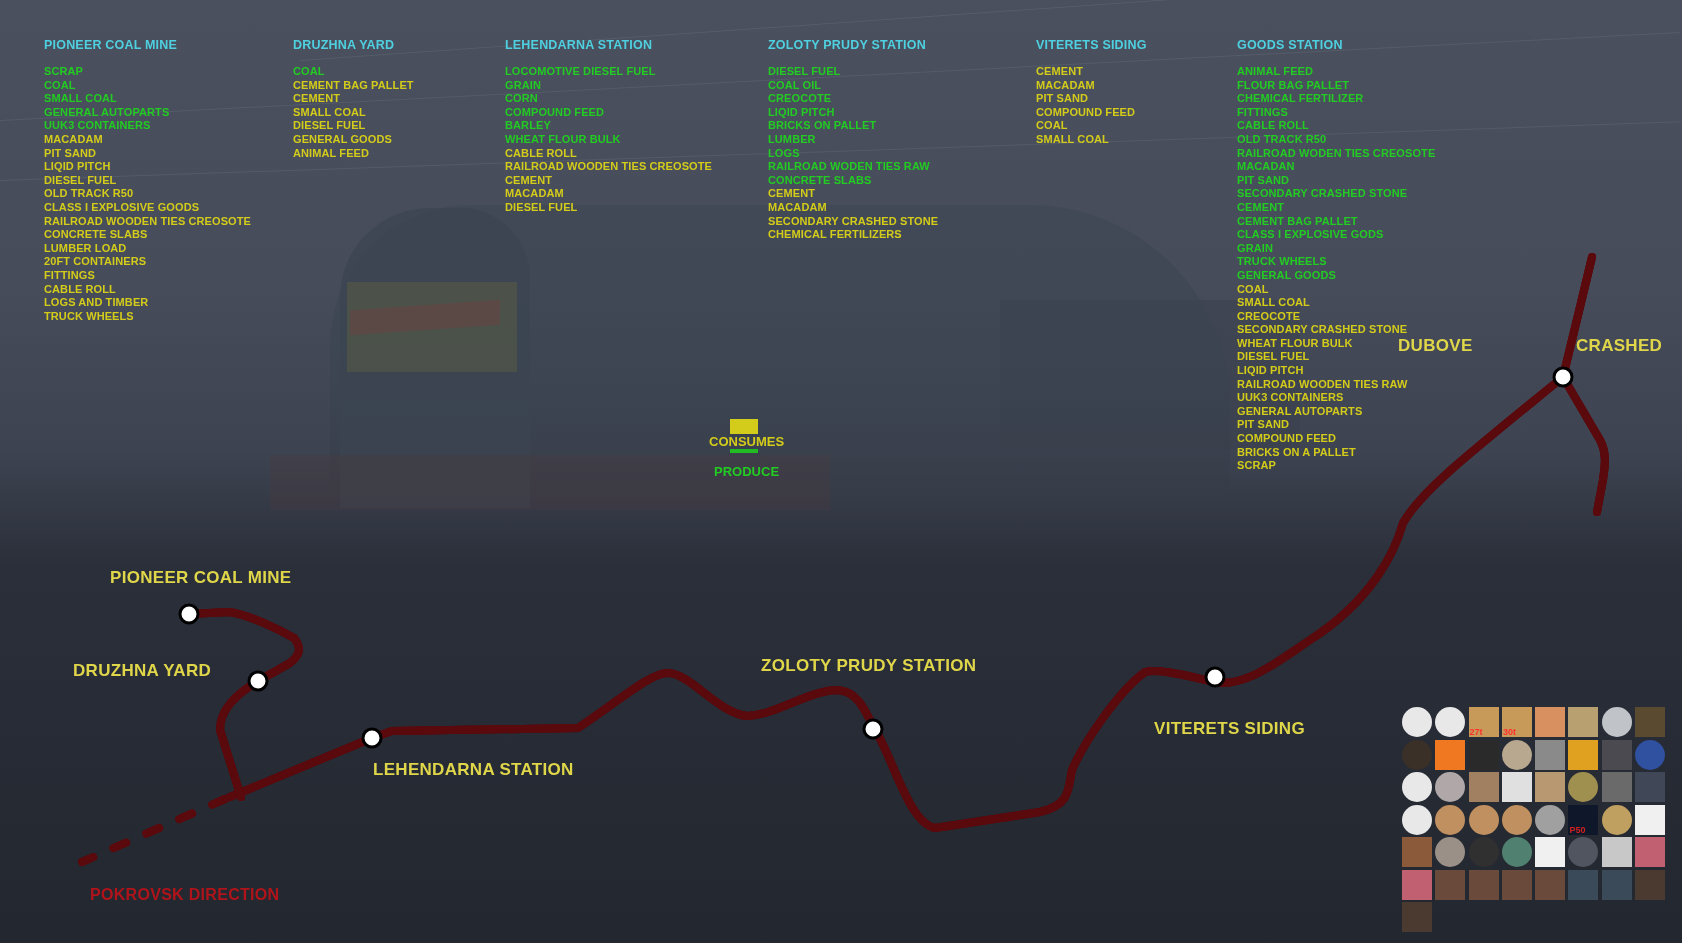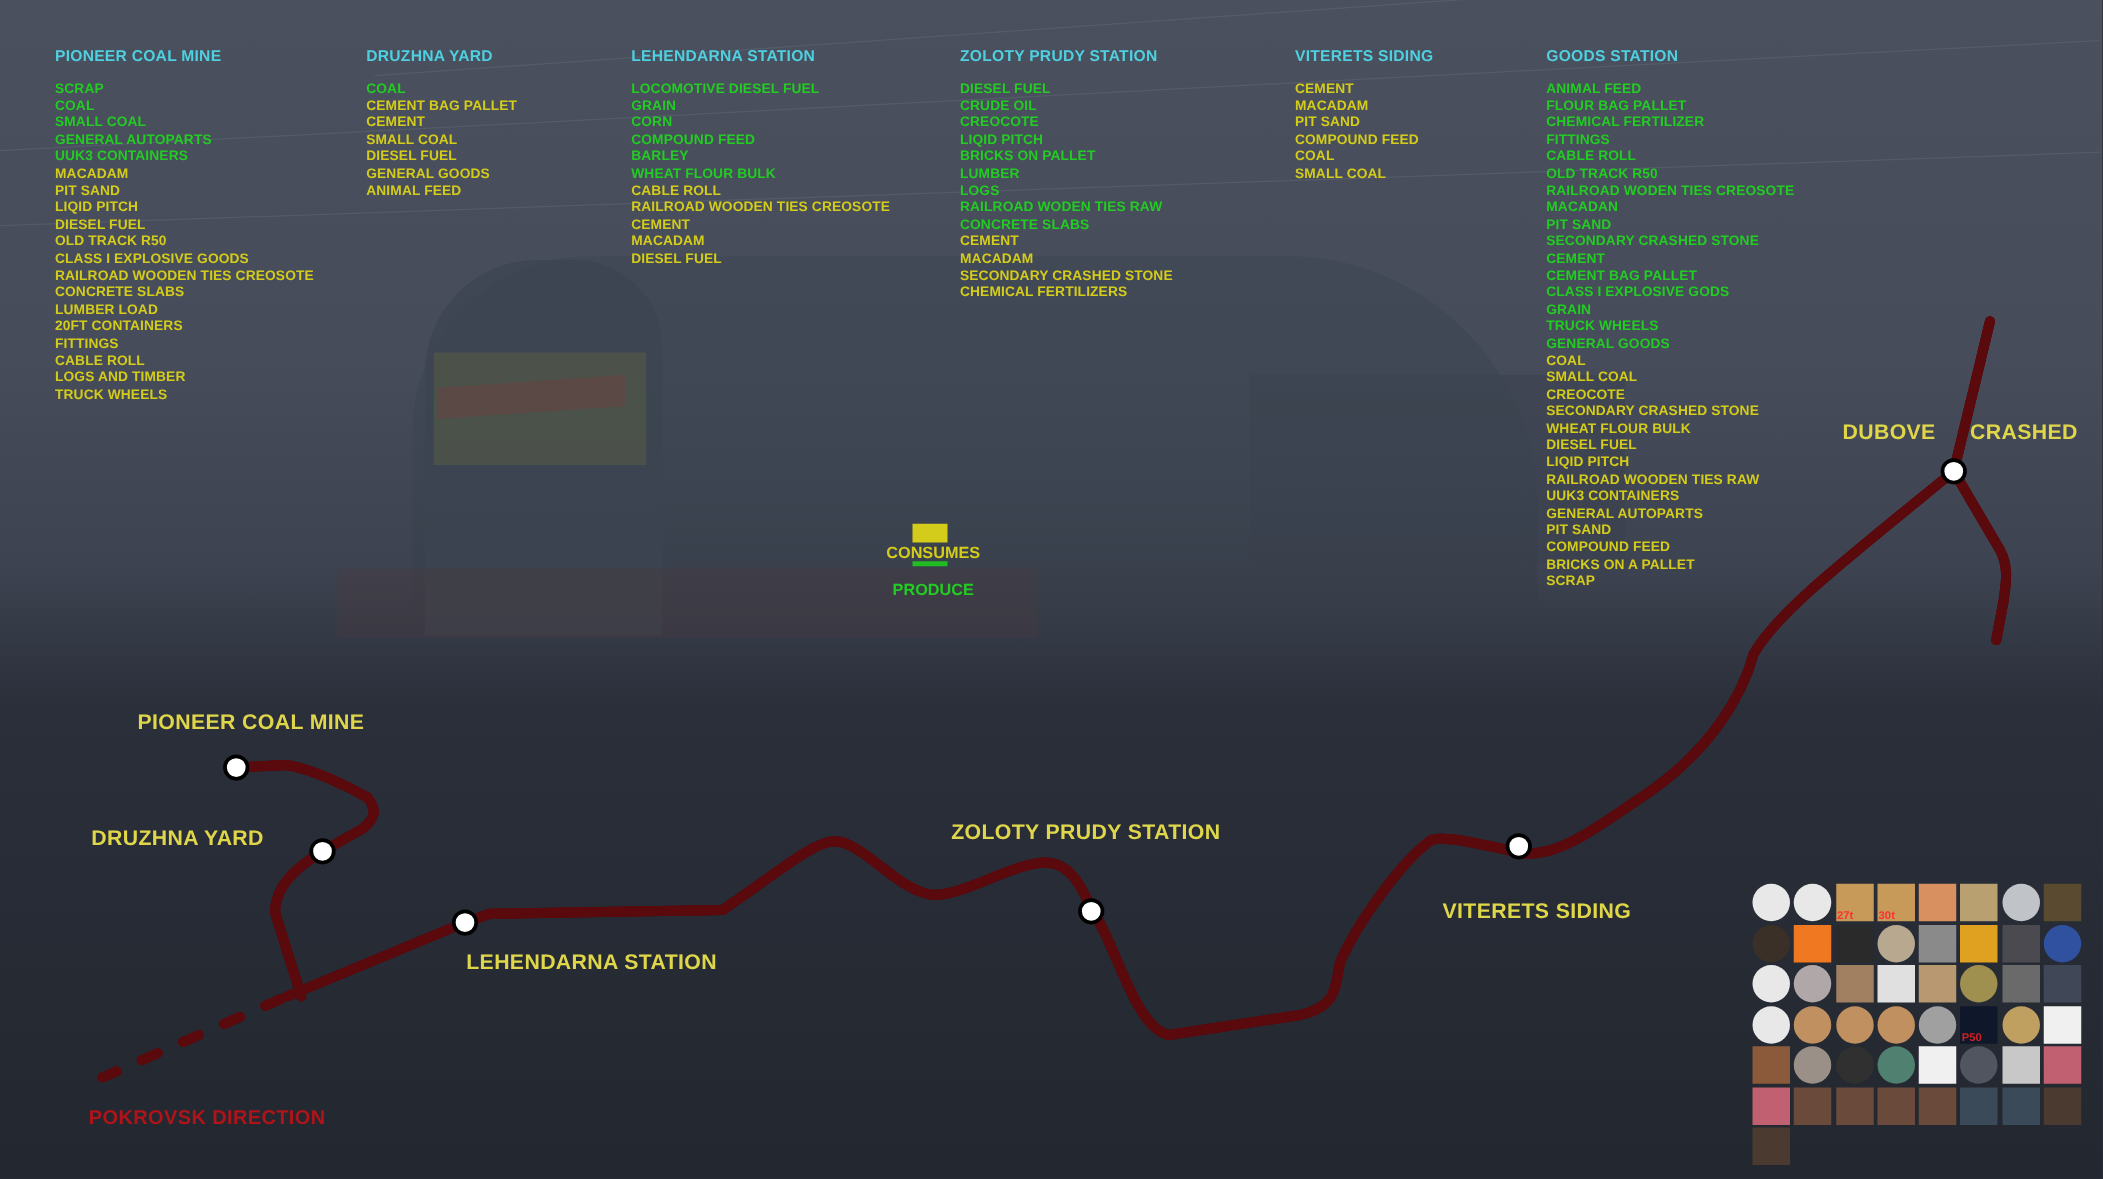--- a/index.html
+++ b/index.html
@@ -111,21 +111,21 @@
       <li class="c">RAILROAD WOODEN TIES CREOSOTE</li>
       <li class="c">CEMENT</li>
       <li class="c">MACADAM</li>
       <li class="c">DIESEL FUEL</li>
     </ul>
 </div>
 <div class="col" style="left:768px;">
   <h3>ZOLOTY PRUDY STATION</h3>
   <ul>
       <li class="p">DIESEL FUEL</li>
-      <li class="p">CRUDE OIL</li>
+      <li class="p">COAL OIL</li>
       <li class="p">CREOCOTE</li>
       <li class="p">LIQID PITCH</li>
       <li class="p">BRICKS ON PALLET</li>
       <li class="p">LUMBER</li>
       <li class="p">LOGS</li>
       <li class="p">RAILROAD WODEN TIES RAW</li>
       <li class="p">CONCRETE SLABS</li>
       <li class="c">CEMENT</li>
       <li class="c">MACADAM</li>
       <li class="c">SECONDARY CRASHED STONE</li>
@@ -225,23 +225,23 @@
     <circle cx="1215" cy="677" r="9" fill="#fff" stroke="#000" stroke-width="3"></circle>
     <circle cx="1563" cy="377" r="9" fill="#fff" stroke="#000" stroke-width="3"></circle>
   </g>
 </svg>
 
 <div class="stlabel" style="left:110px;top:568px;">PIONEER COAL MINE</div>
 <div class="stlabel" style="left:73px;top:661px;">DRUZHNA YARD</div>
 <div class="stlabel" style="left:373px;top:760px;">LEHENDARNA STATION</div>
 <div class="stlabel" style="left:761px;top:656px;">ZOLOTY PRUDY STATION</div>
 <div class="stlabel" style="left:1154px;top:719px;">VITERETS SIDING</div>
-<div class="stlabel" style="left:1474px;top:336px;">DUBOVE</div>
+<div class="stlabel" style="left:1398px;top:336px;">DUBOVE</div>
 <div class="stlabel" style="left:1576px;top:336px;">CRASHED</div>
-<div class="direction" style="left:71px;top:886px;">POKROVSK DIRECTION</div>
+<div class="direction" style="left:90px;top:886px;">POKROVSK DIRECTION</div>
 
 <div class="icons">
     <div class="ic round" style="background: rgb(232, 232, 232);"></div>
     <div class="ic round" style="background: rgb(232, 232, 232);"></div>
     <div class="ic" style="background: rgb(200, 154, 90);">
       <span style="color: rgb(255, 48, 48);">27t</span>
     </div>
     <div class="ic" style="background: rgb(200, 154, 90);">
       <span style="color: rgb(255, 48, 48); margin-top: 14px;">30t</span>
     </div>

